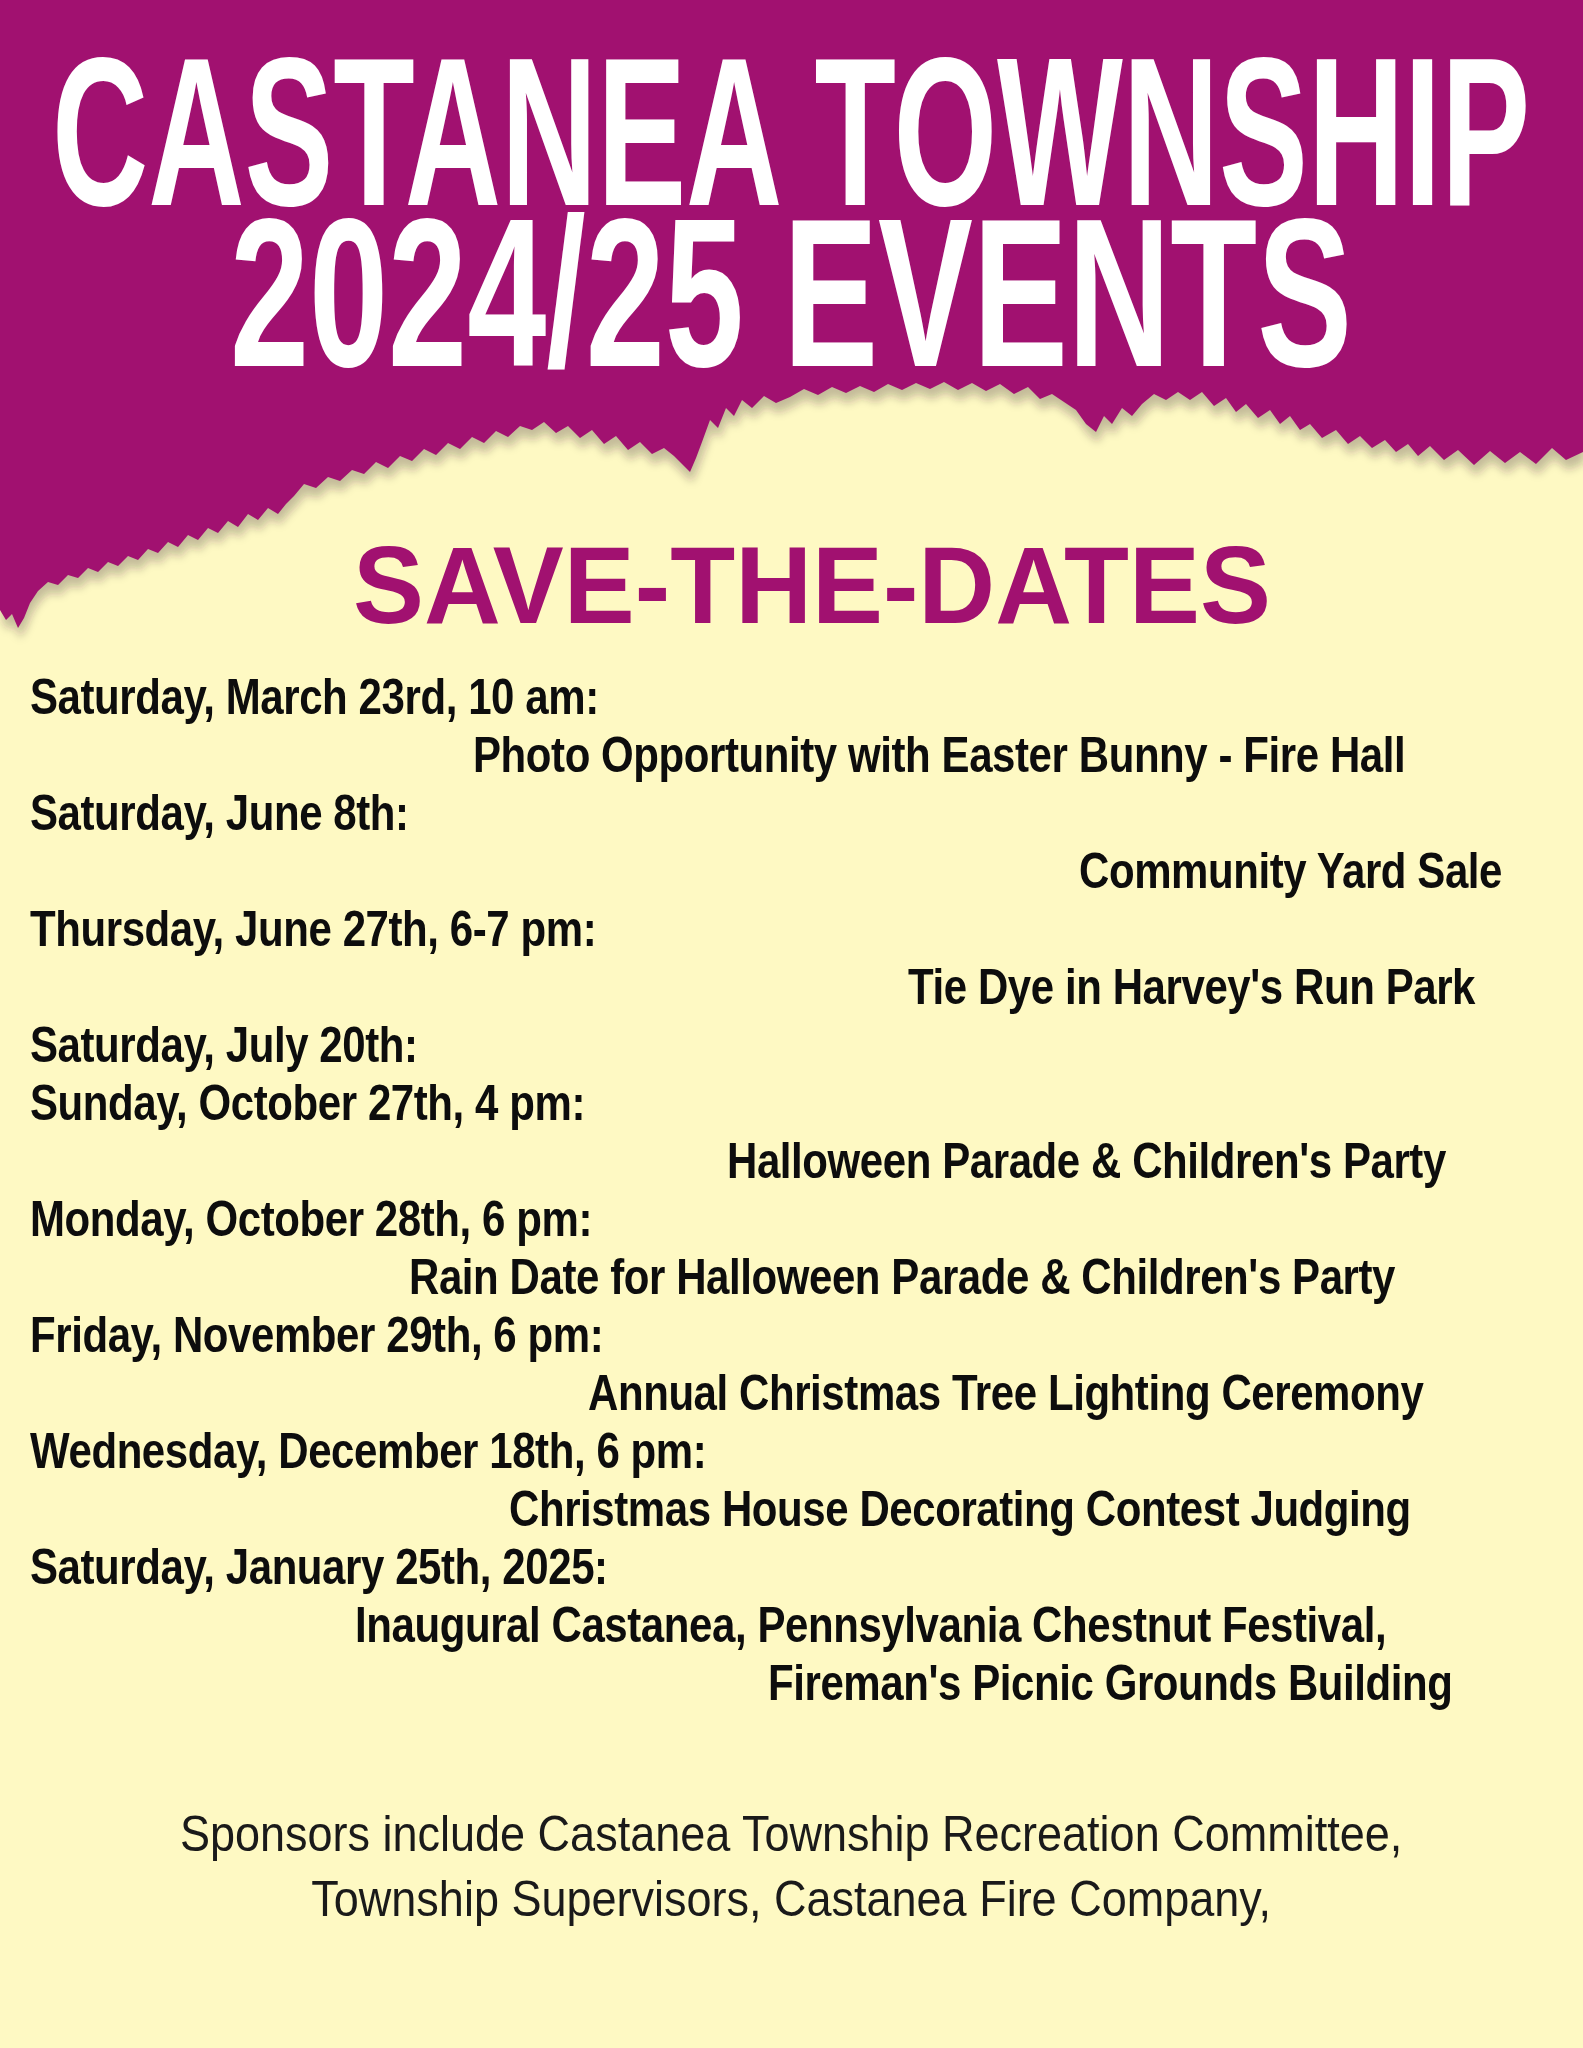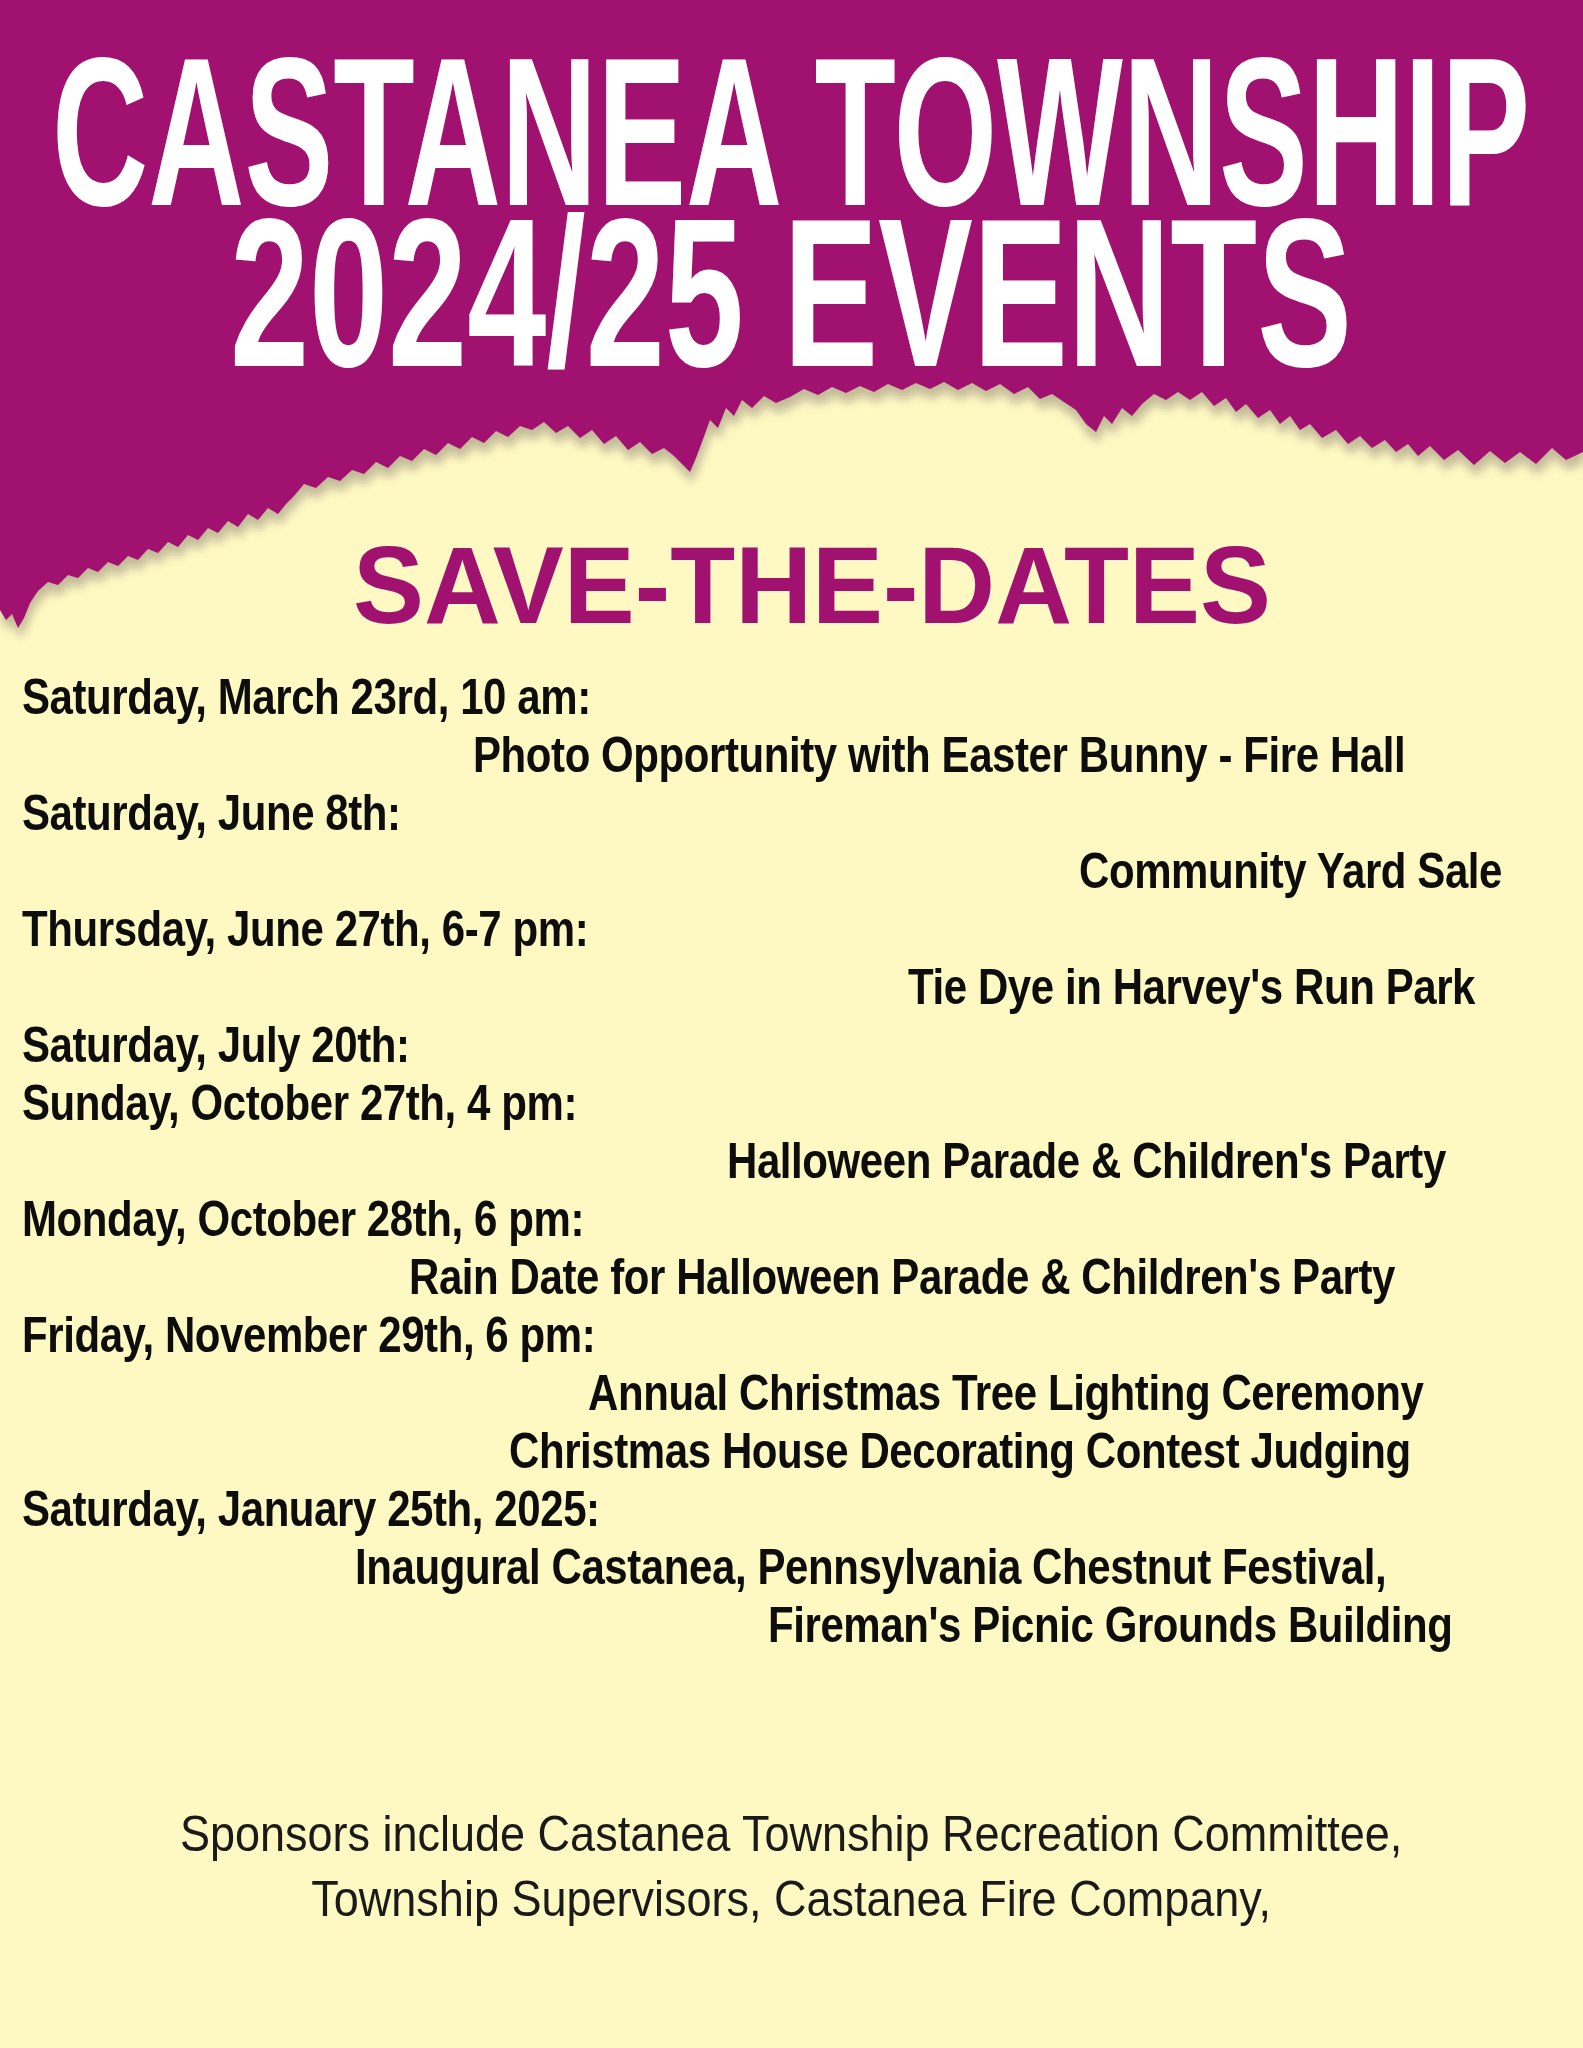--- a/index.html
+++ b/index.html
@@ -25,21 +25,21 @@
   .events {
     position: absolute;
     top: 668px;
     left: 0;
     right: 0;
   }
   .event-line {
     height: 58px;
     line-height: 58px;
     white-space: nowrap;
-    padding-left: 22px;
+    padding-left: 30px;
   }
   .event-line.indent { padding-left: 262px; text-align: right; }
   .event-line > span {
     display: inline-block;
     font-size: 50px;
     font-weight: 700;
     color: #0d0d0d;
     white-space: nowrap;
     transform: scaleX(0.84);
     transform-origin: 0 50%;
@@ -92,20 +92,21 @@
     <div class="event-line indent"><span>Community Yard Sale</span></div>
     <div class="event-line"><span>Thursday, June 27th, 6-7 pm:</span></div>
     <div class="event-line indent"><span>Tie Dye in Harvey's Run Park</span></div>
     <div class="event-line"><span>Saturday, July 20th:</span></div>
     <div class="event-line"><span>Sunday, October 27th, 4 pm:</span></div>
     <div class="event-line indent"><span>Halloween Parade &amp; Children's Party</span></div>
     <div class="event-line"><span>Monday, October 28th, 6 pm:</span></div>
     <div class="event-line indent"><span>Rain Date for Halloween Parade &amp; Children's Party</span></div>
     <div class="event-line"><span>Friday, November 29th, 6 pm:</span></div>
     <div class="event-line indent"><span>Annual Christmas Tree Lighting Ceremony</span></div>
+    <div class="event-line"><span>Wednesday, December 18th, 6 pm:</span></div>
     <div class="event-line indent"><span>Christmas House Decorating Contest Judging</span></div>
     <div class="event-line"><span>Saturday, January 25th, 2025:</span></div>
     <div class="event-line indent"><span>Inaugural Castanea, Pennsylvania Chestnut Festival,</span></div>
     <div class="event-line indent"><span>Fireman's Picnic Grounds Building</span></div>
   </div>
 
   <div class="footer">
     <div class="footer-line"><span>Sponsors include Castanea Township Recreation Committee,</span></div>
     <div class="footer-line"><span>Township Supervisors, Castanea Fire Company,</span></div>
   </div>

